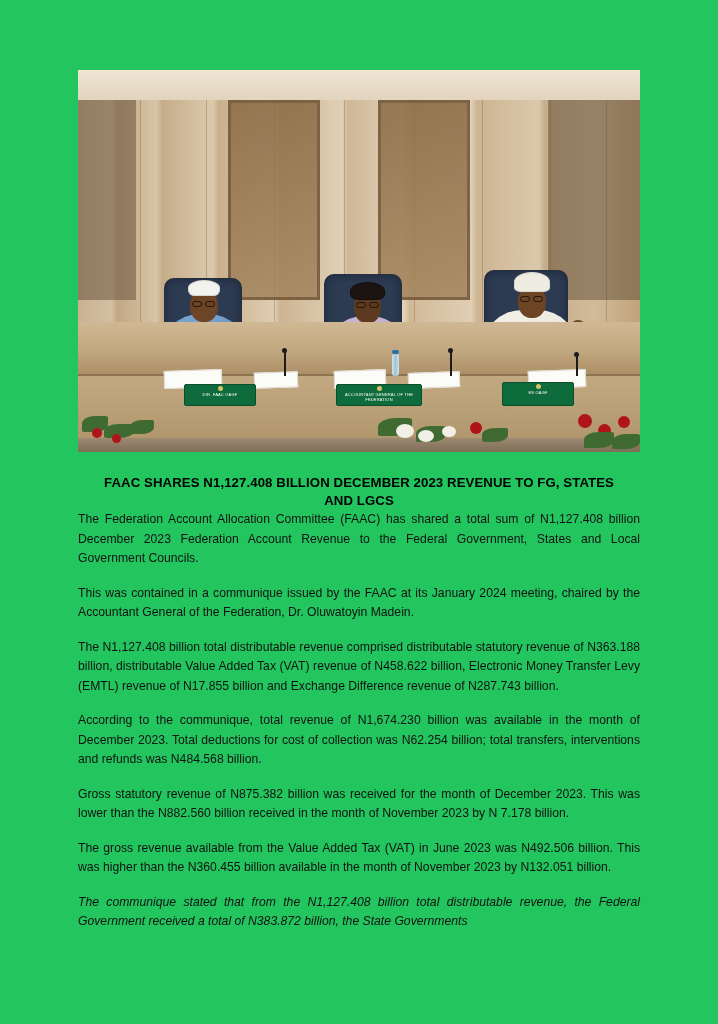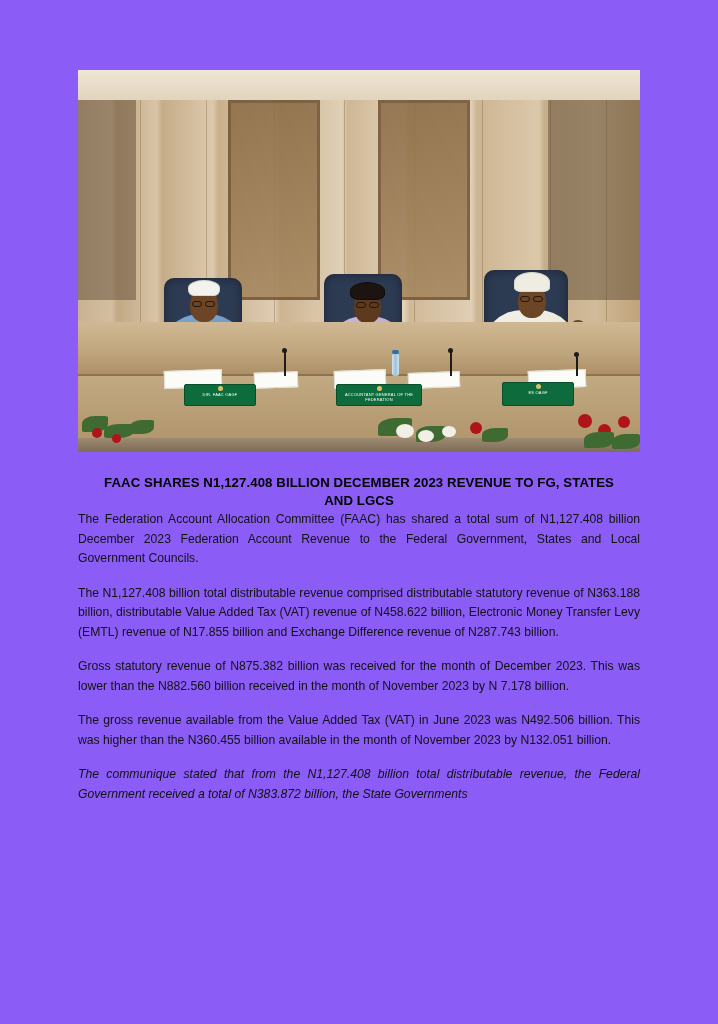--- a/index.html
+++ b/index.html
@@ -6,21 +6,21 @@
   html, body {
     margin: 0;
     padding: 0;
     background: #f0f0f0;
     font-family: "Liberation Sans", sans-serif;
   }
   .page {
     position: relative;
     width: 718px;
     height: 1024px;
-    background: #8b5cf6;
+    background: #22c55e;
     overflow: hidden;
   }
   .content {
     position: absolute;
     left: 78px;
     top: 70px;
     width: 562px;
   }
 
   
@@ -339,20 +339,22 @@
         <div class="flower" style="left:540px; top:14px; width:12px; height:12px;"></div>
         <div class="leaf" style="left:506px; top:30px; width:30px; height:16px;"></div>
         <div class="leaf" style="left:534px; top:32px; width:28px; height:15px;"></div>
       </div>
     </div>
 
     <h1 class="headline">FAAC SHARES N1,127.408 BILLION DECEMBER 2023 REVENUE TO FG, STATES AND LGCS</h1>
 
     <div class="article">
       <p>The Federation Account Allocation Committee (FAAC) has shared a total sum of N1,127.408 billion December 2023 Federation Account Revenue to the Federal Government, States and Local Government Councils.</p>
+      <p>This was contained in a communique issued by the FAAC at its January 2024 meeting, chaired by the Accountant General of the Federation, Dr. Oluwatoyin Madein.</p>
       <p>The N1,127.408 billion total distributable revenue comprised distributable statutory revenue of N363.188 billion, distributable Value Added Tax (VAT) revenue of N458.622 billion, Electronic Money Transfer Levy (EMTL) revenue of N17.855 billion and Exchange Difference revenue of N287.743 billion.</p>
+      <p>According to the communique, total revenue of N1,674.230 billion was available in the month of December 2023.  Total deductions for cost of collection was N62.254 billion; total transfers, interventions and refunds was N484.568 billion.</p>
       <p>Gross statutory revenue of N875.382 billion was received for the month of December 2023. This was lower than the N882.560 billion received in the month of November 2023 by N 7.178 billion.</p>
       <p>The gross revenue available from the Value Added Tax (VAT) in June 2023 was N492.506 billion.  This was higher than the N360.455 billion available in the month of November 2023 by N132.051 billion.</p>
       <p>The communique stated that from the N1,127.408 billion total distributable revenue, the Federal Government received a total of N383.872 billion, the State Governments</p>
     </div>
 
   </div>
 </div>
 
 </body></html>

